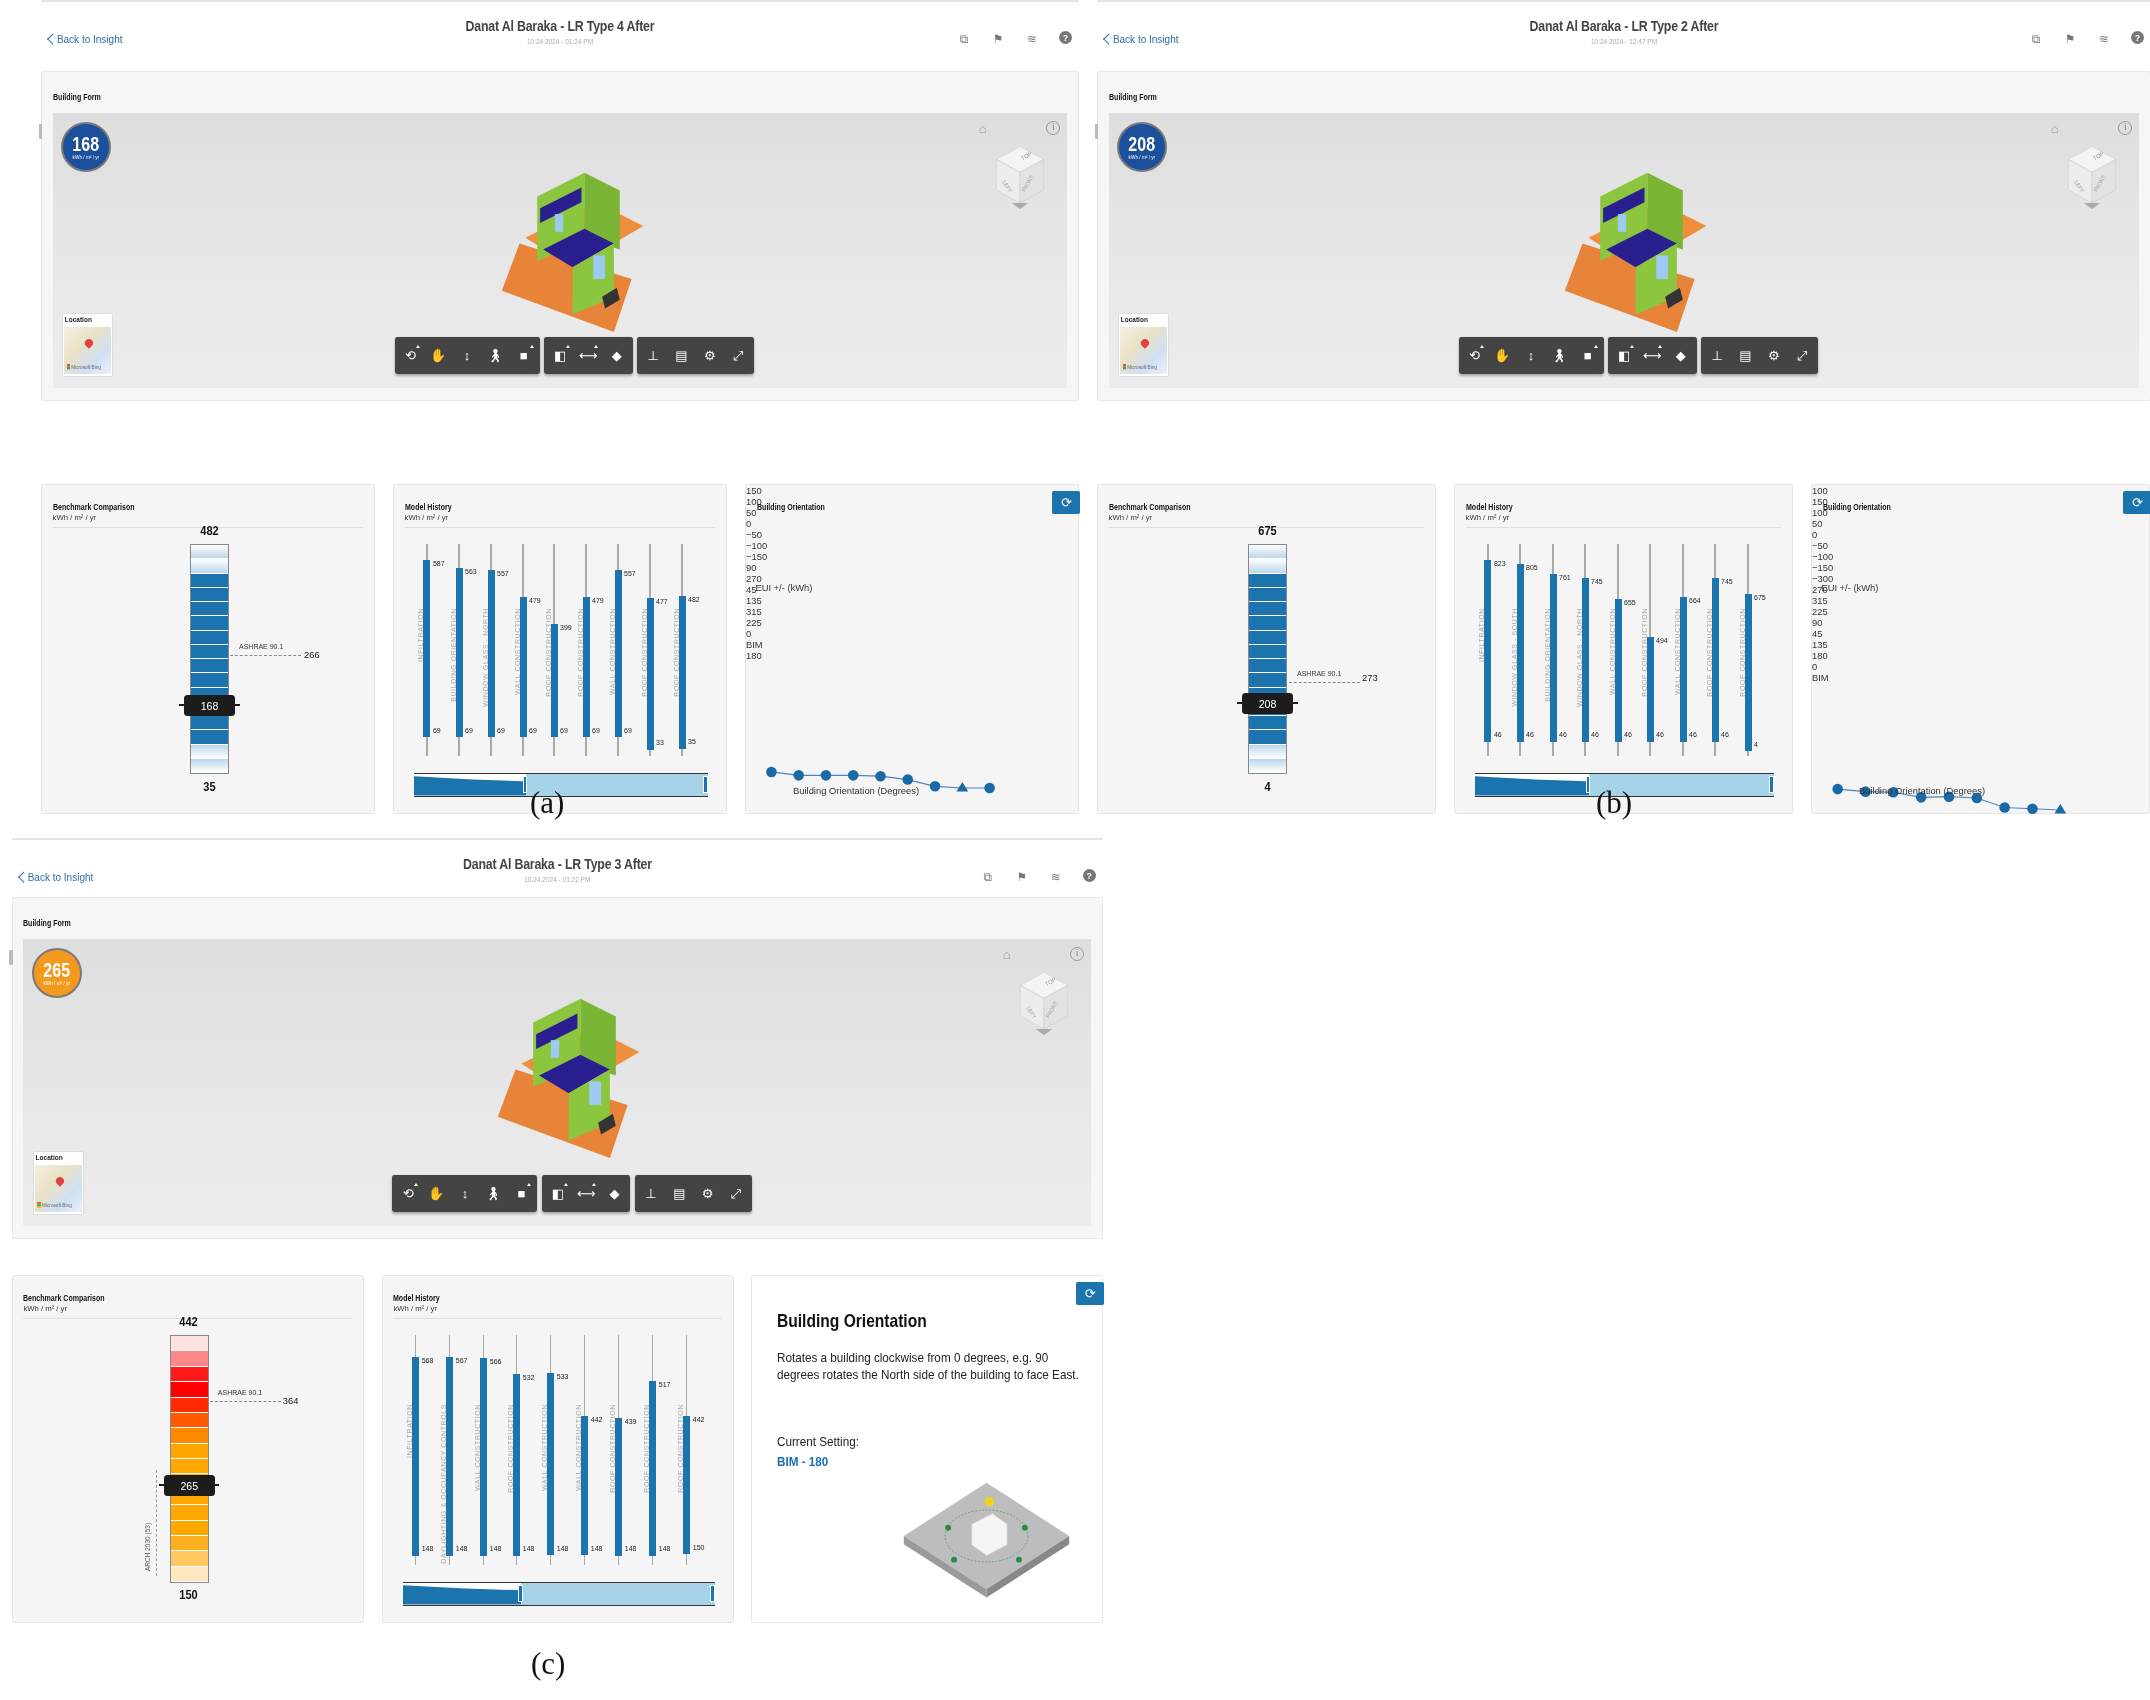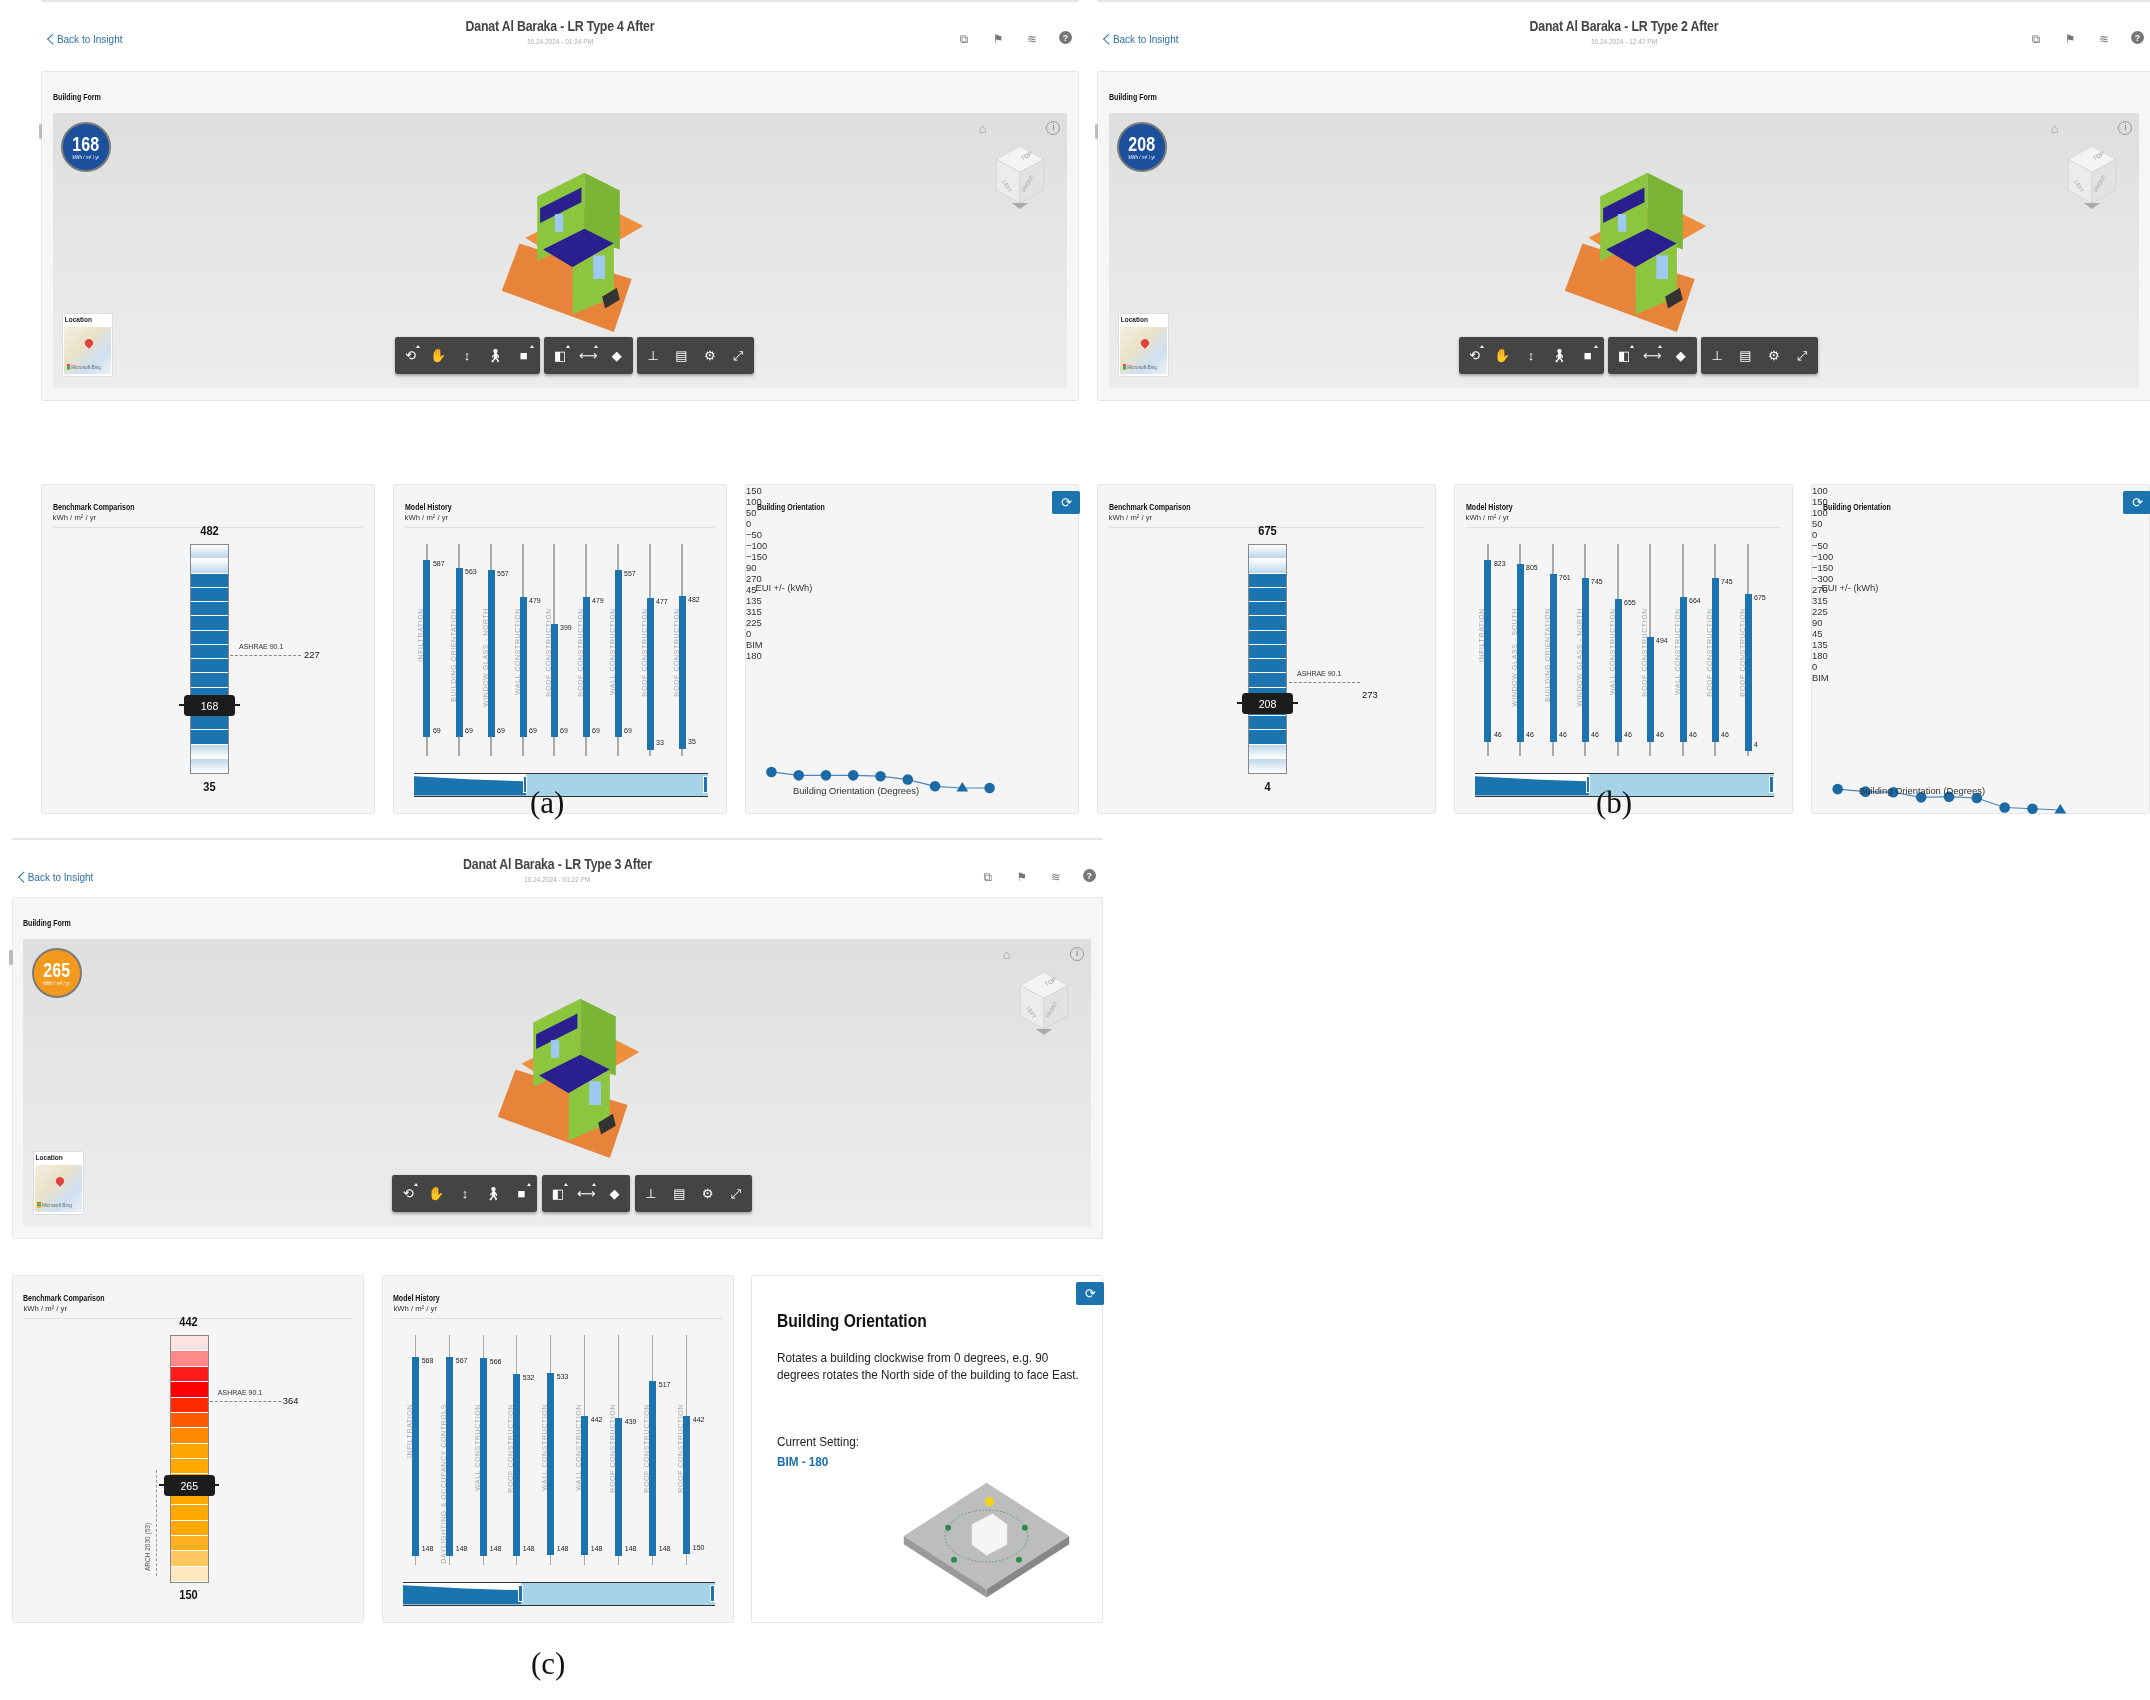--- a/index.html
+++ b/index.html
@@ -183,21 +183,21 @@
           <div class="seg" style="background: rgb(27, 116, 173);"></div>
           <div class="seg" style="background: rgb(27, 116, 173);"></div>
           <div class="seg" style="background: rgb(27, 116, 173);"></div>
           <div class="seg" style="background: rgb(27, 116, 173);"></div>
           <div class="seg" style="background: rgb(27, 116, 173);"></div>
           <div class="seg" style="background: linear-gradient(rgb(188, 214, 234), rgb(255, 255, 255));"></div>
           <div class="seg" style="background: linear-gradient(rgb(188, 214, 234), rgb(255, 255, 255));"></div>
         </div>
       <div class="bm-ash" style="left: 197px; top: 158px;">ASHRAE 90.1</div>
       <div class="bm-ashline" style="left: 188px; top: 170px; width: 71px;"></div>
-      <div class="bm-ashv" style="left: 262px; top: 164px;">227</div>
+      <div class="bm-ashv" style="left: 262px; top: 164px;">266</div>
       <div class="bm-ptr" style="left: 142px; top: 210px;">168</div>
       <div class="bm-min" style="left: 144px; top: 294px;">35</div>
     </div>
     <div class="card" style="left: 352px; top: 484px; width: 334px; height: 330px;">
       <div class="ct">Model History</div>
       <div class="cu">kWh / m² / yr</div>
       <div class="csep"></div>
       <div class="mh" style="left: 23.6px; top: 59px; width: 287px; height: 212px;">
           <div class="col" style="left: 5.9px;">
             <div class="stem"></div>
@@ -398,21 +398,21 @@
           <div class="seg" style="background: rgb(27, 116, 173);"></div>
           <div class="seg" style="background: rgb(27, 116, 173);"></div>
           <div class="seg" style="background: rgb(27, 116, 173);"></div>
           <div class="seg" style="background: rgb(27, 116, 173);"></div>
           <div class="seg" style="background: rgb(27, 116, 173);"></div>
           <div class="seg" style="background: linear-gradient(rgb(188, 214, 234), rgb(255, 255, 255));"></div>
           <div class="seg" style="background: linear-gradient(rgb(188, 214, 234), rgb(255, 255, 255));"></div>
         </div>
       <div class="bm-ash" style="left: 199px; top: 185px;">ASHRAE 90.1</div>
       <div class="bm-ashline" style="left: 191px; top: 197px; width: 71px;"></div>
-      <div class="bm-ashv" style="left: 264px; top: 204px;">273</div>
+      <div class="bm-ashv" style="left: 264px; top: 187px;">273</div>
       <div class="bm-ptr" style="left: 144px; top: 208px;">208</div>
       <div class="bm-min" style="left: 146px; top: 294px;">4</div>
     </div>
     <div class="card" style="left: 357px; top: 484px; width: 339px; height: 330px;">
       <div class="ct">Model History</div>
       <div class="cu">kWh / m² / yr</div>
       <div class="csep"></div>
       <div class="mh" style="left: 23.6px; top: 59px; width: 292px; height: 212px;">
           <div class="col" style="left: 5.9px;">
             <div class="stem"></div>

